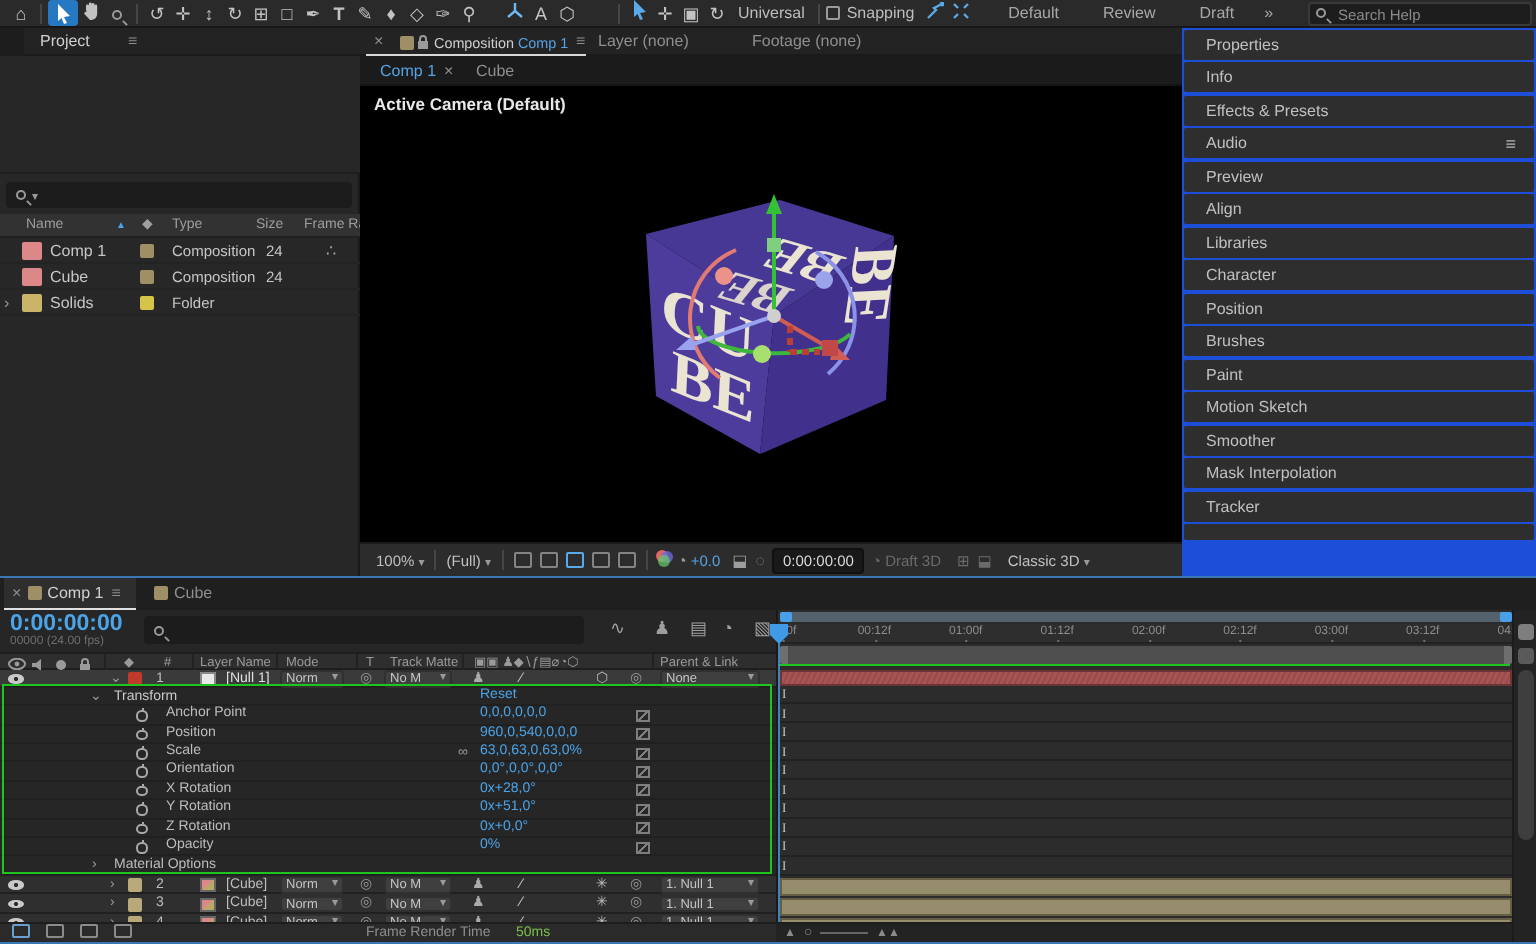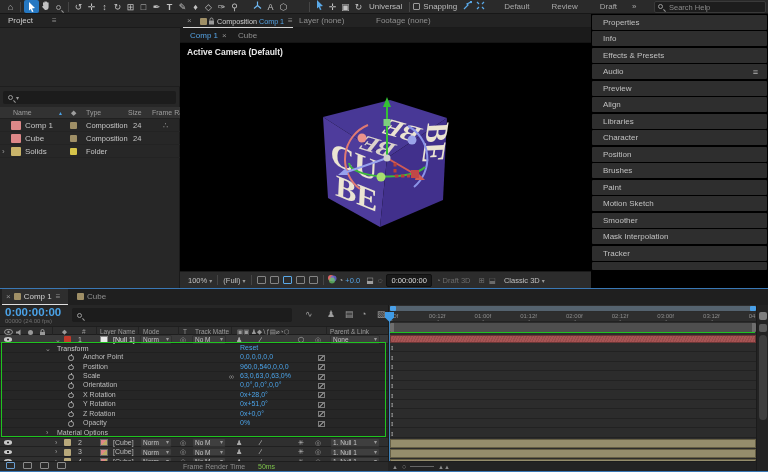--- a/index.html
+++ b/index.html
@@ -45,21 +45,21 @@
 #vtabs{position:absolute;left:0;top:0;width:411px;height:15px;background:#1b1b1b;border-bottom:1px solid #141414}
 #viewer{position:absolute;left:0;top:15px;width:411px;height:228px;background:#000;overflow:hidden}
 #camlabel{position:absolute;left:7px;top:4px;color:#e8e8e8;font-weight:bold;font-size:8.5px}
 #vbar{position:absolute;left:0;top:243px;width:411px;height:17px;background:#2c2c2c;border-top:1px solid #1a1a1a;display:flex;align-items:center;color:#b5b5b5}
 .vico{display:inline-block;width:9px;height:8px;border:1px solid #848484;border-radius:1px;margin:0 2px}
 .vdd{color:#c0c0c0;font-size:7.5px;margin:0 2px;white-space:nowrap}
 .caret{font-size:6px;color:#9a9a9a}
 #vtc{background:#191919;border:1px solid #101010;border-radius:2px;color:#dadada;font-size:7.5px;padding:1px 4px;margin:0 4px}
 .gray3d{color:#6b6b6b;font-size:7.5px;white-space:nowrap}
 
-#right{position:absolute;left:591px;top:14px;width:177px;height:274px;background:#000000;overflow:hidden}
+#right{position:absolute;left:591px;top:14px;width:177px;height:274px;background:#1d4ed8;overflow:hidden}
 #rbars{position:absolute;left:1px;top:1px;width:175px;display:flex;flex-direction:column;gap:1.6px}
 .rbar{height:14.9px;background:#2e2e2e;border-radius:1px;color:#c0c0c0;font-size:8px;display:flex;align-items:center;padding-left:11px;position:relative}
 
 #timeline{position:absolute;left:0;top:288px;width:768px;height:184px;background:#262626;outline:1px solid #3a78b5;outline-offset:-1px}
 #tltabs{position:absolute;left:0;top:1px;width:768px;height:16px;background:#1f1f1f}
 #tltab1{position:absolute;left:2px;top:0;width:66px;height:16px;background:#2e2e2e;border-bottom:1.5px solid #e0e0e0;color:#d0d0d0;font-size:8px;line-height:15px}
 #tltab2{position:absolute;left:74px;top:0;width:48px;height:16px;color:#9a9a9a;font-size:8px;line-height:15px}
 .swatchy{display:inline-block;width:7px;height:7px;background:#9f8f66;border-radius:1px;vertical-align:-1px;margin:0 3px}
 #tlhead{position:absolute;left:0;top:17px;width:388px;height:21px;background:#262626}
 #tltc{position:absolute;left:5px;top:1px;color:#4ba3e8;font-size:11.5px;font-weight:bold}
@@ -164,21 +164,21 @@
         </svg></span>
     <span style="width:6px"></span>
     <span class="wslabel">Default</span>
     <span class="wslabel">Review</span>
     <span class="wslabel">Draft</span>
     <span class="wslabel" style="margin:0 4px">»</span>
     <span id="searchhelp">Search Help</span>
     <span class="mag" style="position:absolute;right:105px;top:4px"></span>
   </div>
 
-  <div class="tabstrip" style="left:0;width:180px">
+  <div class="tabstrip" style="left:12px;width:180px">
     <span class="ptab" style="position:absolute;left:8px;top:2px">Project</span>
     <span class="dim" style="position:absolute;left:52px;top:2px">≡</span>
   </div>
   <div class="tabstrip" style="left:180px;width:411px">
     <span class="dim" style="position:absolute;left:7px;top:2px">×</span>
     <span class="swatchy" style="position:absolute;left:17px;top:3.5px"></span>
     <span style="position:absolute;left:28px;top:3px"><svg width="7" height="8" viewBox="0 0 7 8">
           <rect x="1" y="3.5" width="5" height="4" fill="#9a9a9a"></rect>
           <path d="M2 3.5 V2.5 a1.5 1.5 0 013 0 V3.5" stroke="#9a9a9a" fill="none"></path>
         </svg></span>

